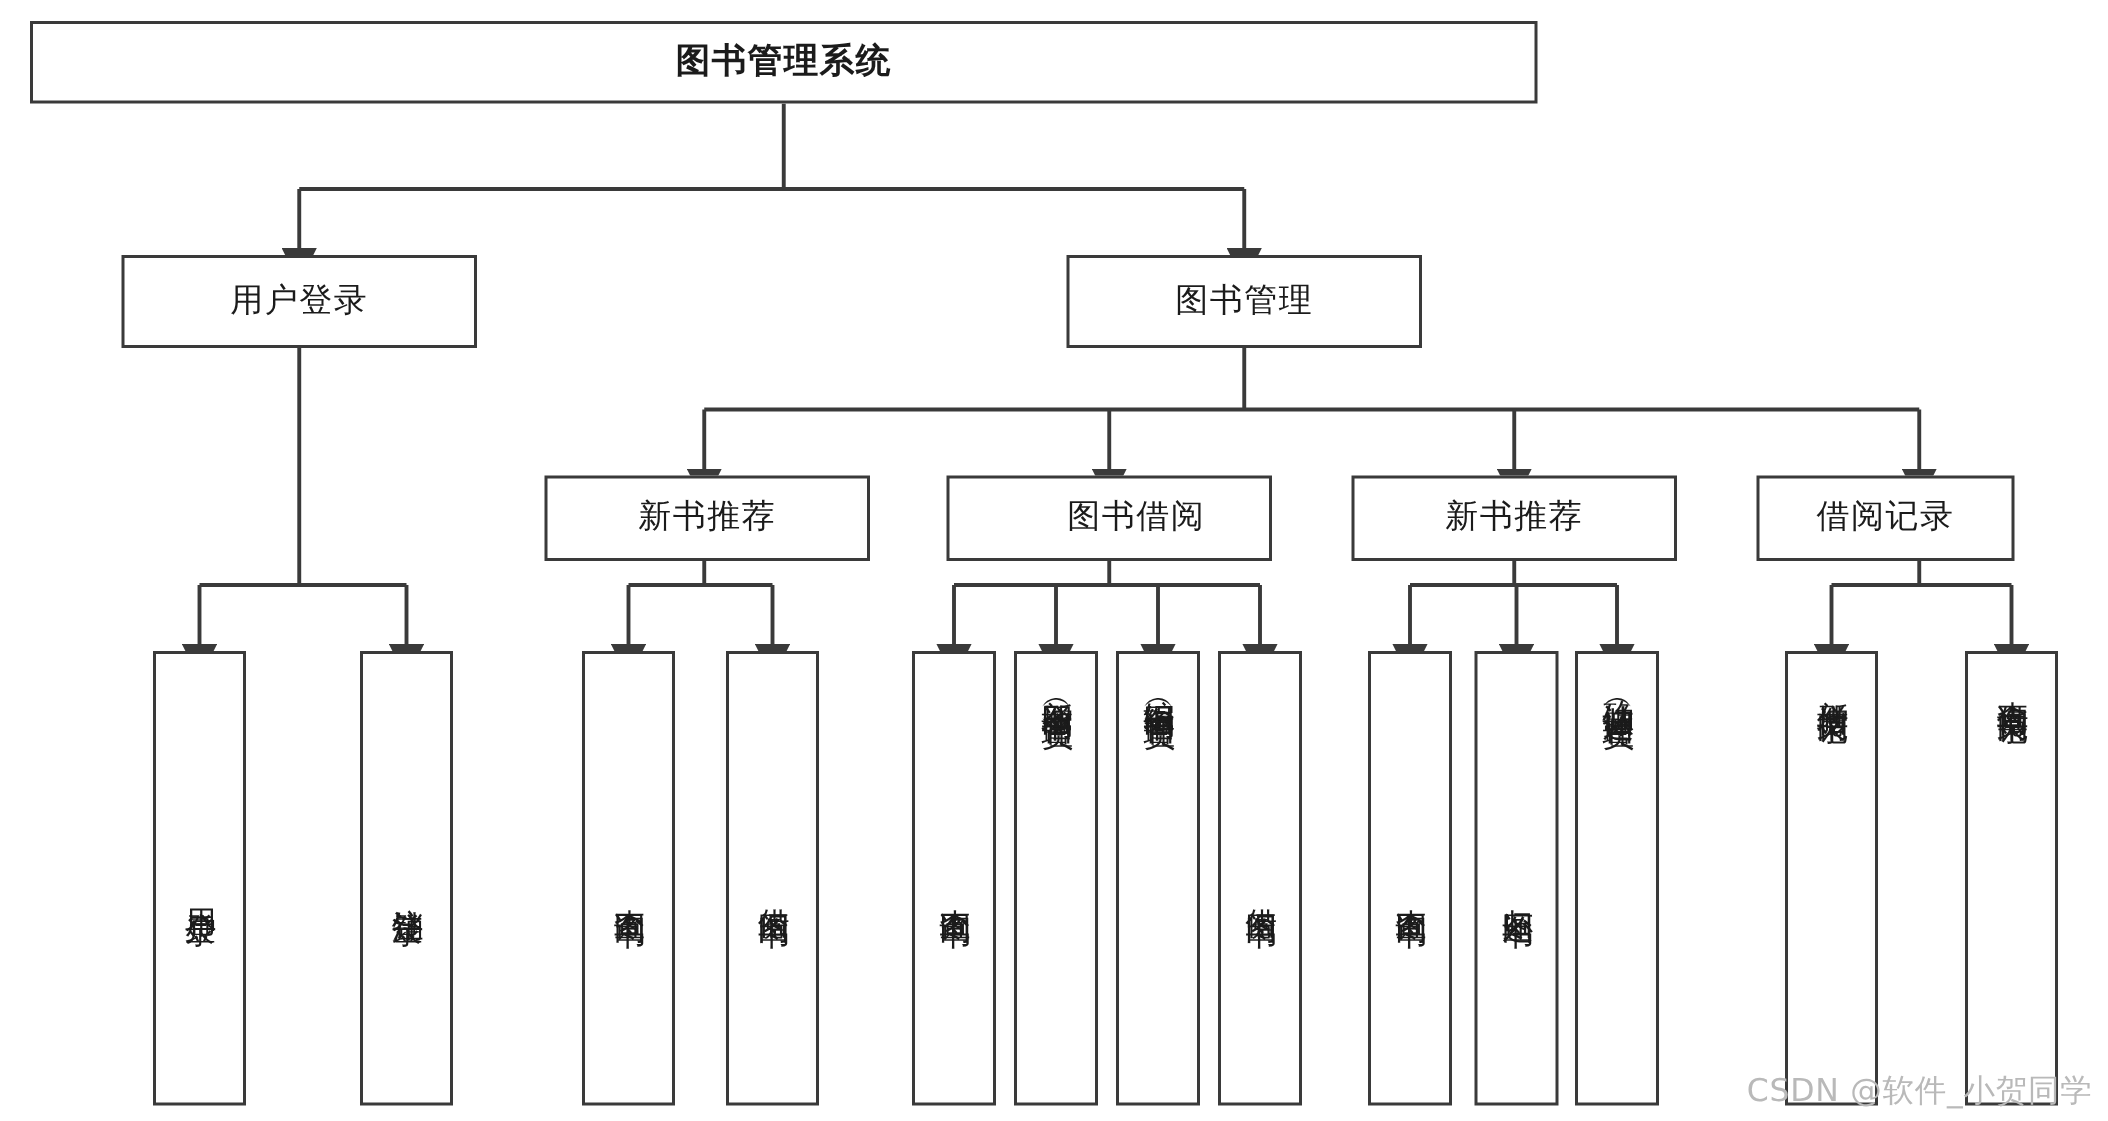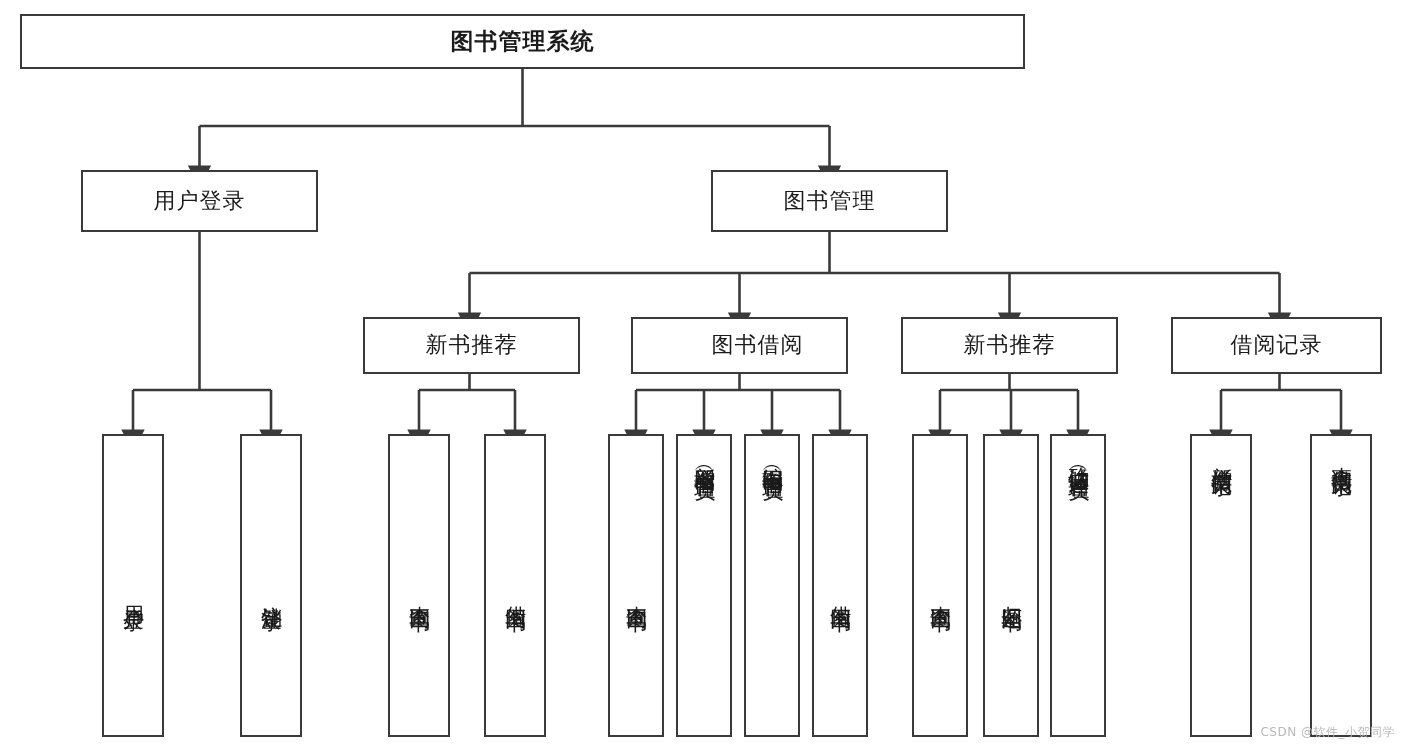--- a/index.html
+++ b/index.html
@@ -66,21 +66,21 @@
     height: 100%;
     align-items: center;
   }
   .leaf-inner.top {
     align-items: flex-start;
   }
   #watermark {
     position: absolute;
     right: 10px;
     bottom: 6px;
-    font-size: 12px;
+    font-size: 21px;
     color: #b9b9b9;
     letter-spacing: 0.5px;
     white-space: nowrap;
   }
 </style>
 </head>
 <body>
 
 <div id="canvas">
 
@@ -139,21 +139,21 @@
       </div>
       <div class="node horiz" style="left: 363px; top: 317px; width: 217px; height: 57px;">
         <span>新书推荐</span>
       </div>
       <div class="node horiz" style="left: 631px; top: 317px; width: 217px; height: 57px; padding-left: 36px;">
         <span>图书借阅</span>
       </div>
       <div class="node horiz" style="left: 901px; top: 317px; width: 217px; height: 57px;">
         <span>新书推荐</span>
       </div>
-      <div class="node horiz" style="left: 1171px; top: 317px; width: 211px; height: 57px;">
+      <div class="node horiz" style="left: 1171px; top: 317px; width: 172px; height: 57px;">
         <span>借阅记录</span>
       </div>
       <div class="node leaf" style="left: 102px; top: 434px; width: 62px; height: 303px;">
         <div class="leaf-inner">
           <span class="vtext">用户登录</span>
         </div>
       </div>
       <div class="node leaf" style="left: 240px; top: 434px; width: 62px; height: 303px;">
         <div class="leaf-inner">
           <span class="vtext">注销登录</span>

